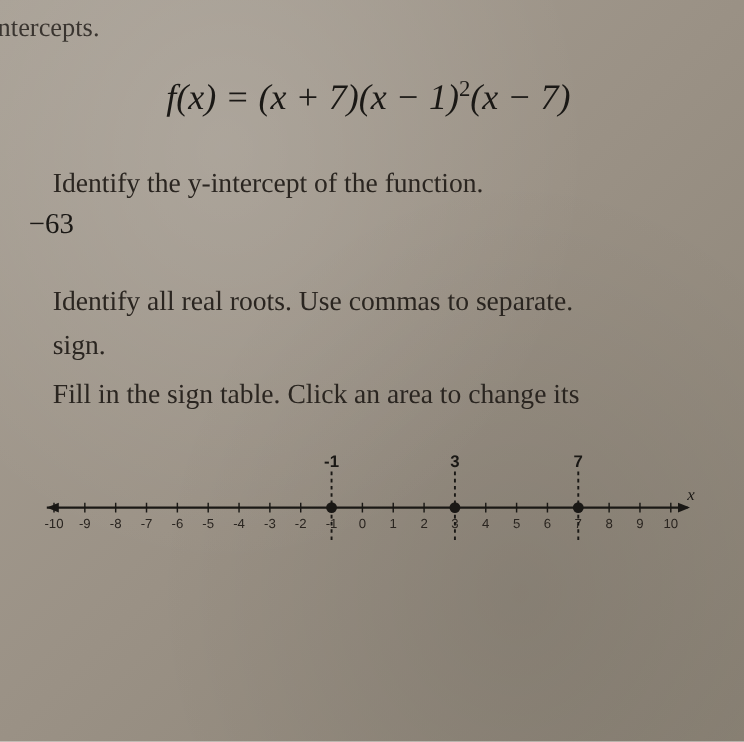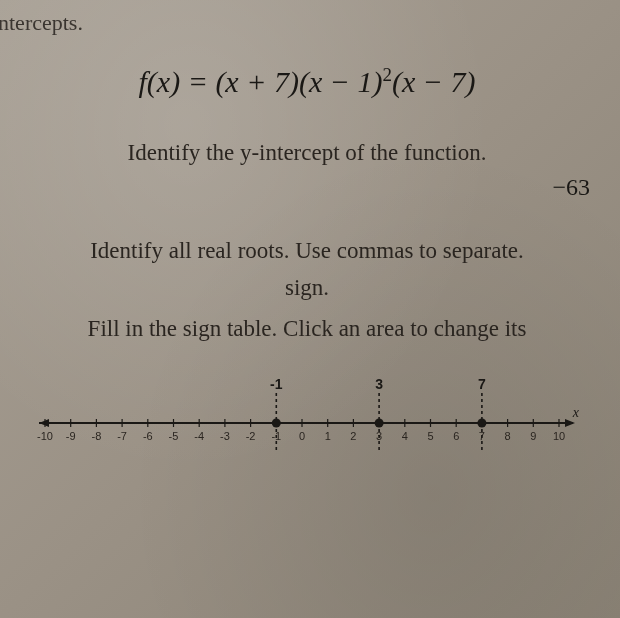--- a/index.html
+++ b/index.html
@@ -44,29 +44,28 @@
       font-family: 'Times New Roman', serif;
       margin-bottom: 38px;
       color: #1a1815;
     }
     .equation .sup {
       font-size: 19px;
       vertical-align: super;
       font-style: normal;
     }
     .prompt {
-      text-align: center;
       font-size: 23px;
       color: #2a2520;
       margin-bottom: 6px;
       line-height: 1.35;
       padding: 0 20px;
     }
     .answer {
-      text-align: right;
+      text-align: left;
       font-size: 24px;
       color: #1a1815;
       margin-bottom: 34px;
     }
     .numberline-wrap {
       position: relative;
       width: 560px;
       height: 95px;
       margin: 24px auto 0 auto;
     }

